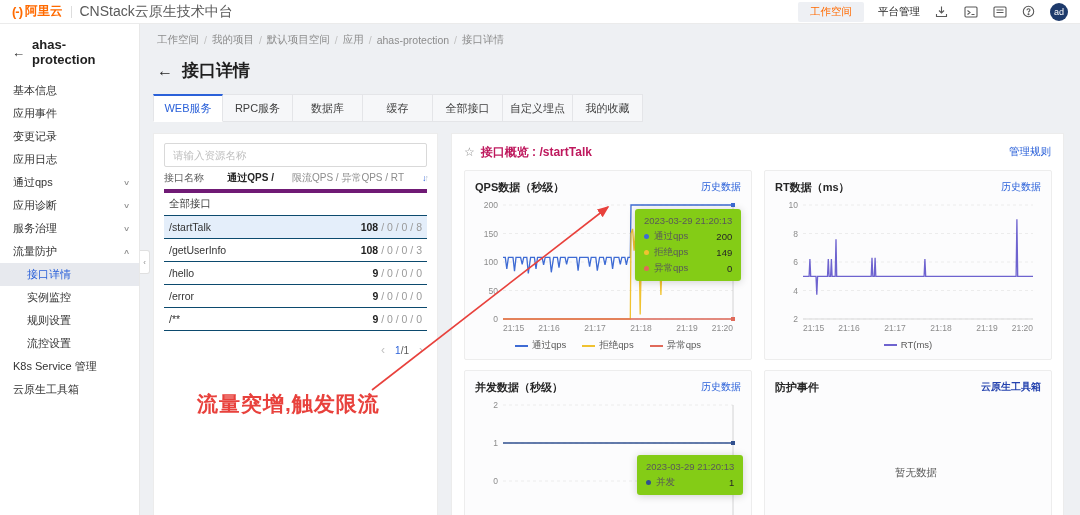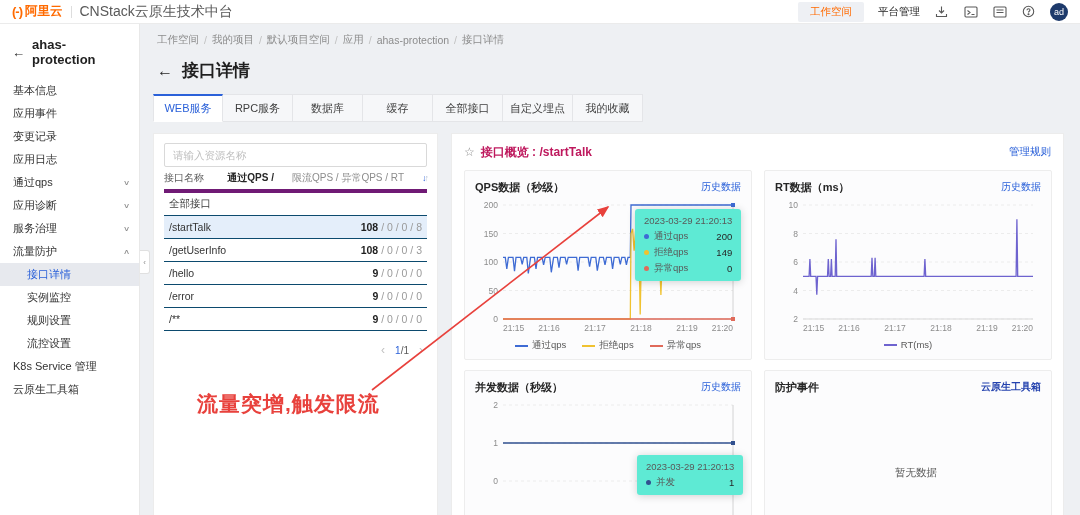--- a/index.html
+++ b/index.html
@@ -70,21 +70,21 @@
   .chart-card.row2{height:190px}
   .chart-card-header{display:flex;align-items:center;justify-content:space-between;height:16px}
   .chart-title{font-size:11px;font-weight:bold;color:#262626}
   .hist-link{font-size:10px;color:#2b61d9;cursor:pointer}
   .hist-link.dark{color:#2442ae;font-weight:bold}
   .chart-body{position:relative;margin-top:2px}
   .legend-row{display:flex;justify-content:center;gap:16px;font-size:9.5px;color:#595959;margin-top:0px}
   .legend-item{display:flex;align-items:center;gap:4px;cursor:pointer}
   .legend-marker{width:13px;height:2px;display:inline-block}
   
-  .tooltip{position:absolute;background:#5eead4;border-radius:3px;box-shadow:0 1px 8px rgba(0,0,0,.18);padding:6px 9px;z-index:5;min-width:92px}
+  .tooltip{position:absolute;background:#84cc16;border-radius:3px;box-shadow:0 1px 8px rgba(0,0,0,.18);padding:6px 9px;z-index:5;min-width:92px}
   .tt-time{font-size:9.5px;color:#595959;margin-bottom:4px;white-space:nowrap}
   .tt-row{display:flex;align-items:center;gap:5px;font-size:9.5px;margin-top:3px}
   .tt-dot{width:5px;height:5px;border-radius:50%;flex:none}
   .tt-label{color:#595959}
   .tt-val{margin-left:auto;color:#262626}
   
   .empty-text{position:absolute;left:16px;right:0;top:95px;text-align:center;font-size:10.5px;color:#595959}
   
   .overlay-svg{position:absolute;inset:0;width:1080px;height:515px;pointer-events:none;z-index:40}
   .annotation-text{position:absolute;left:197px;top:390px;font-size:21px;font-weight:bold;color:#e8413c;z-index:41;pointer-events:none;letter-spacing:1px}

